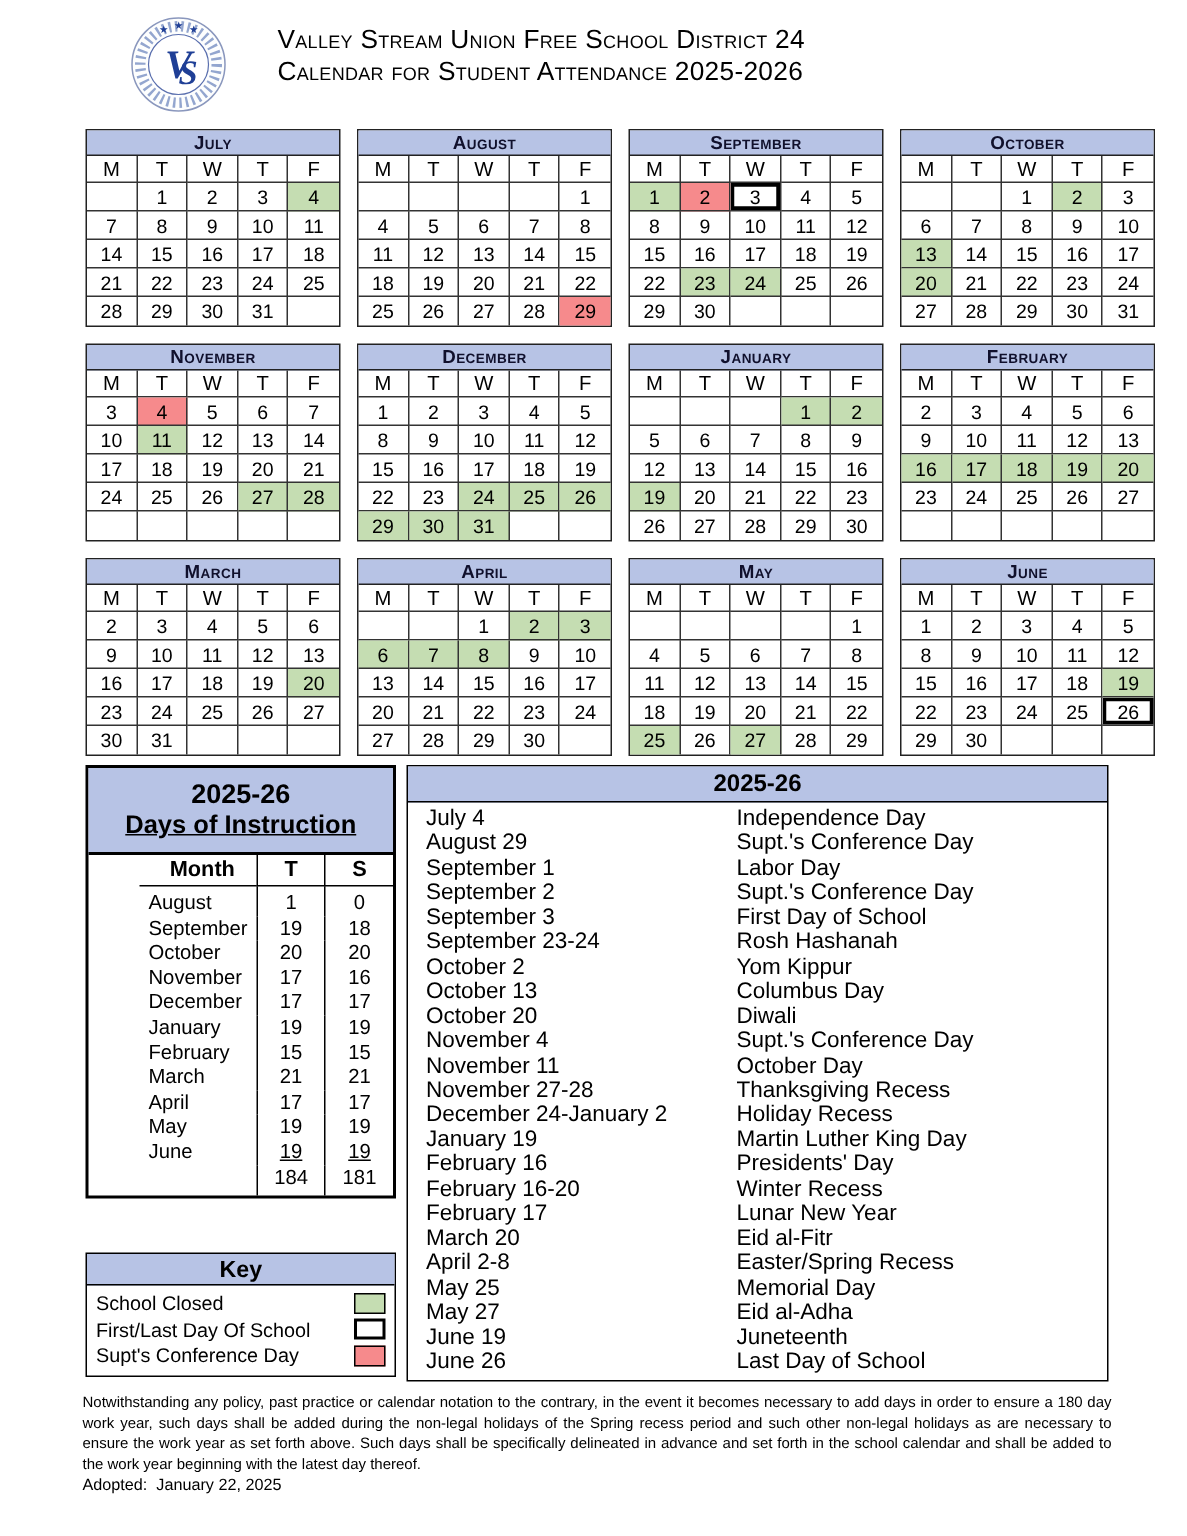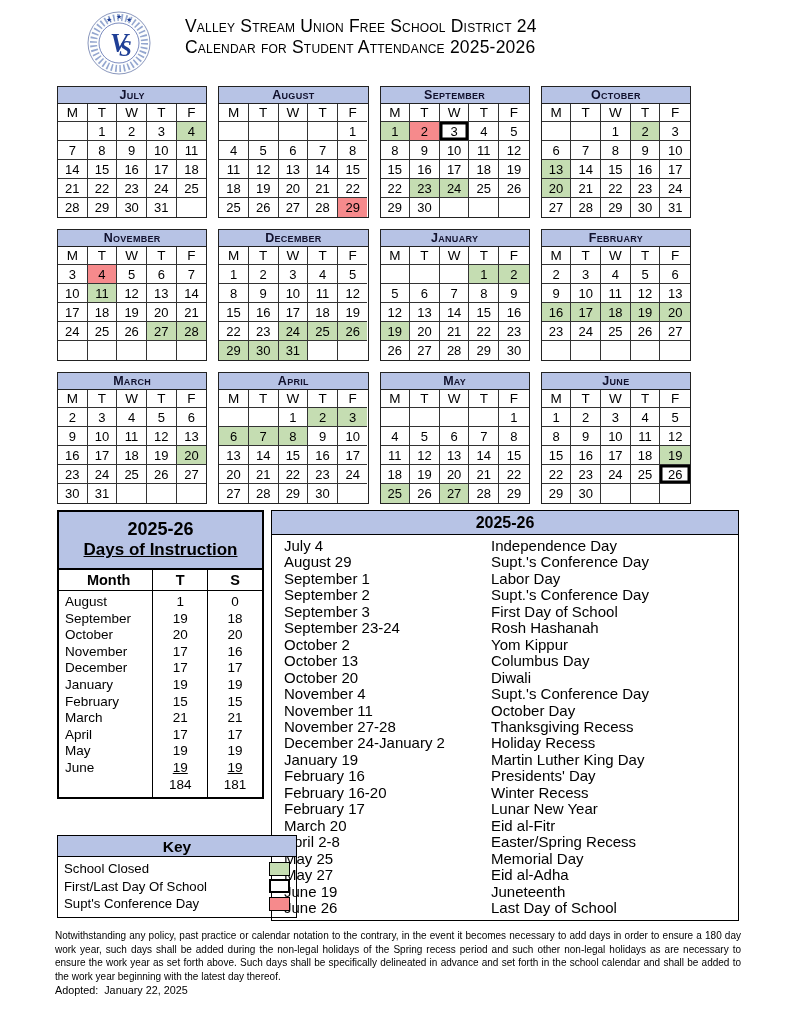--- a/index.html
+++ b/index.html
@@ -20,21 +20,21 @@
   }
   
   .logo{position:absolute;left:86px;top:10px;width:66px;height:66px;}
   .titles{position:absolute;left:185px;top:16px;}
   .titles .t{
     font-weight:normal;font-size:17.5px;line-height:21px;
     font-variant:small-caps;letter-spacing:.2px;
   }
   
   .months{
-    position:absolute;left:57px;top:86px;width:634px;
+    position:absolute;left:57px;top:86px;width:713px;
     display:grid;grid-template-columns:repeat(4,1fr);
     column-gap:11px;row-gap:11px;
   }
   .month{border:1.5px solid #222;background:#fff;}
   .month-title{
     background:var(--blue);
     border-bottom:1.5px solid #222;
     text-align:center;font-weight:bold;font-size:12.5px;
     font-variant:small-caps;letter-spacing:.3px;
     height:17px;line-height:17px;color:#10102c;
@@ -53,41 +53,41 @@
   .cell.hl-red{background:var(--red);}
   .cell.hl-box{box-shadow:inset 0 0 0 2.5px #000;}
   
   .instr{position:absolute;left:57px;top:510px;width:207px;border:2px solid #000;}
   .instr-head{
     background:var(--blue);border-bottom:2px solid #000;
     text-align:center;padding:7px 0 8px;
   }
   .instr-head .h1{font-weight:bold;font-size:18px;}
   .instr-head .h2{font-weight:bold;font-size:17px;text-decoration:underline;}
-  .instr-row{display:flex;}
+  .instr-row{display:flex;margin-left:34px;}
   .instr-row>div{font-size:13.5px;line-height:16.6px;}
   .instr-row .c1{width:46%;padding-left:6px;text-align:left;}
   .instr-row .c2,.instr-row .c3{width:27%;text-align:center;border-left:1.5px solid #000;}
   .instr-row.hdr>div{font-weight:bold;font-size:14.5px;line-height:20px;text-align:center;border-bottom:1.5px solid #000;}
   .instr-row.first>div{padding-top:3px;}
   .instr-row .u{text-decoration:underline;}
   .instr-row.total>div{padding-bottom:4px;}
   
   .events{position:absolute;left:271px;top:510px;width:468px;border:1.5px solid #000;}
   .events-title{
     background:var(--blue);border-bottom:1.5px solid #000;
     text-align:center;font-weight:bold;font-size:16px;
     height:24px;line-height:24px;
   }
   .events-body{padding:3px 0 4px;}
   .event-row{display:flex;font-size:15px;line-height:16.45px;}
   .event-row .d{width:47%;padding-left:12px;}
   .event-row .n{flex:1;}
   
-  .key{position:absolute;left:57px;top:835px;width:240px;border:1.5px solid #000;}
+  .key{position:absolute;left:57px;top:835px;width:207px;border:1.5px solid #000;}
   .key-title{
     background:var(--blue);border-bottom:1.5px solid #000;
     text-align:center;font-weight:bold;font-size:15.5px;
     height:21px;line-height:21px;
   }
   .key-body{padding:3px 6px 4px 6px;}
   .key-row{display:flex;align-items:center;font-size:13.2px;line-height:17.5px;}
   .key-row .lbl{flex:1;}
   .swatch{width:21px;height:14px;border:1.5px solid #000;}
   .swatch.closed{background:var(--green);}

